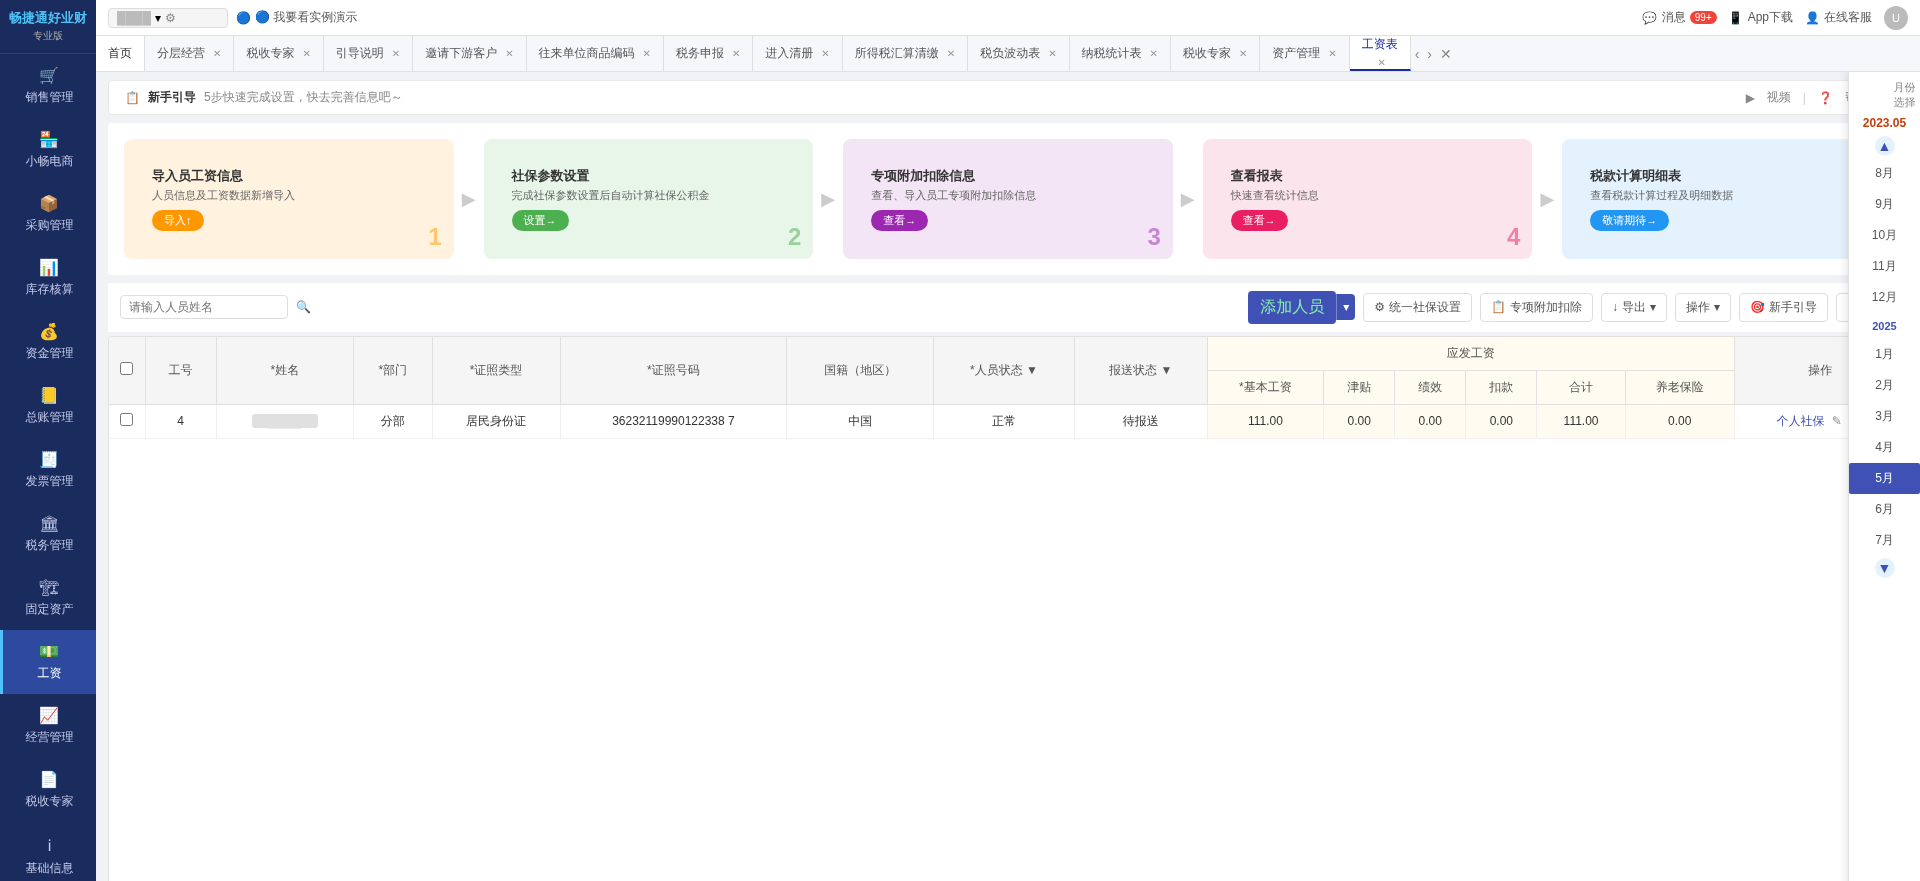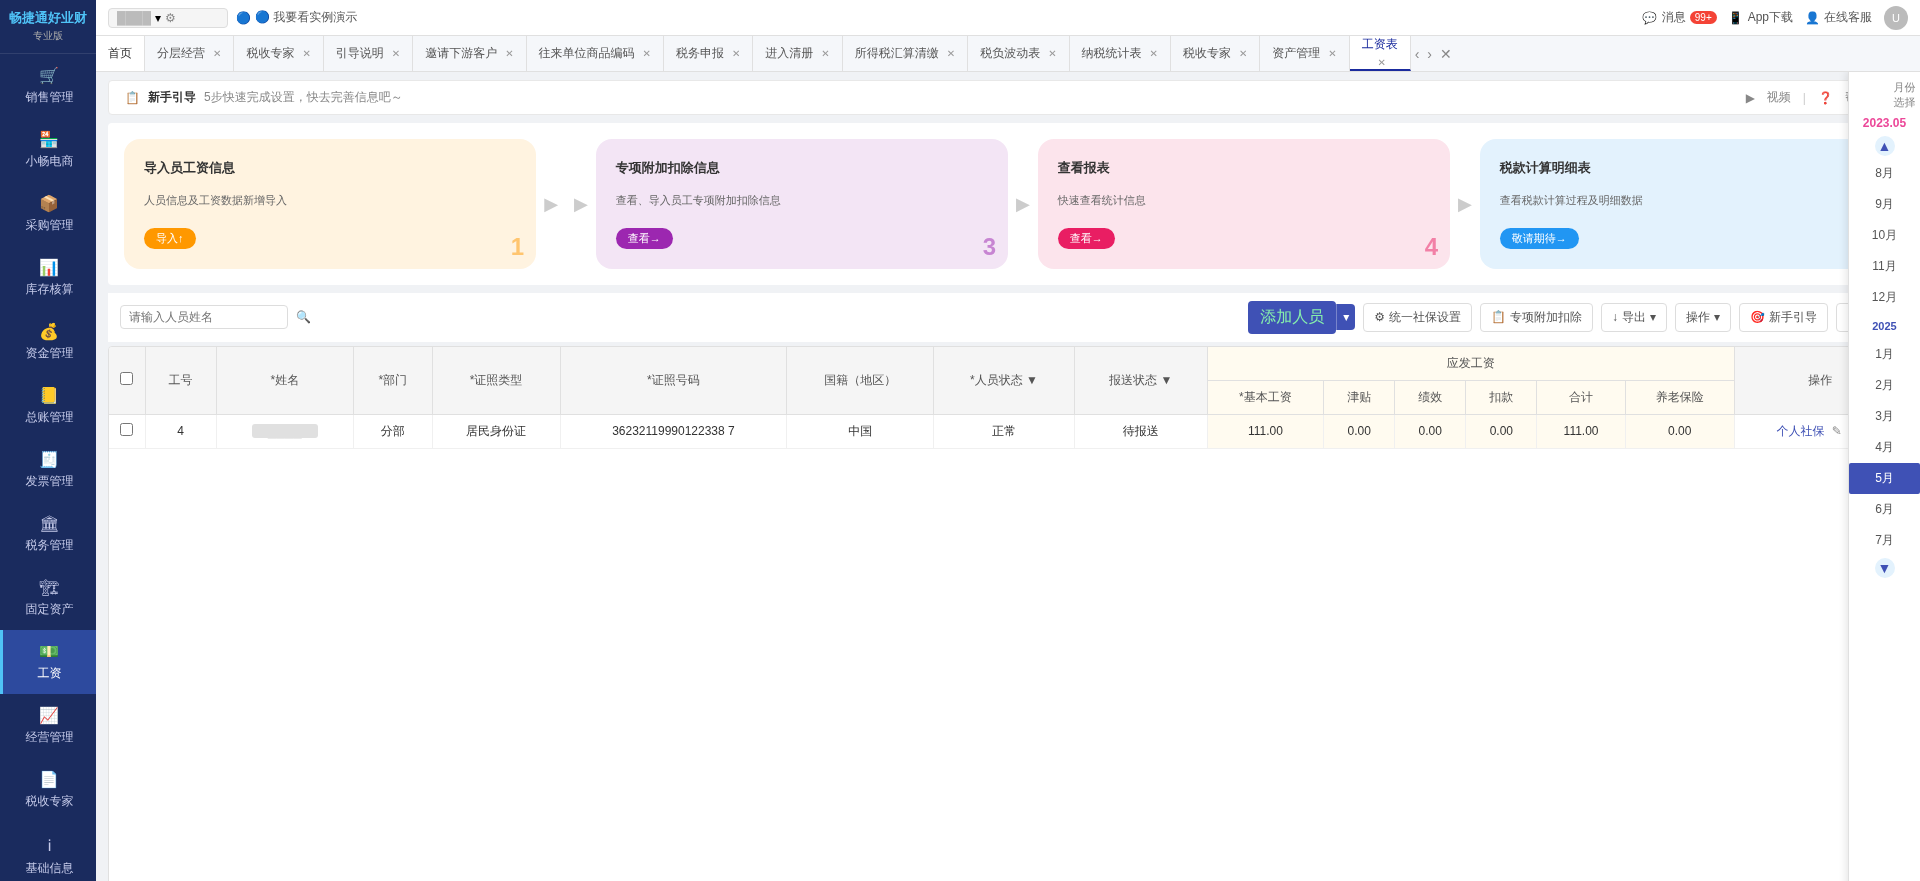--- a/index.html
+++ b/index.html
@@ -41,21 +41,21 @@
     
     .guide-banner { background: #fff; margin: 8px 12px; border-radius: 4px; padding: 8px 16px; display: flex; align-items: center; justify-content: space-between; border: 1px solid #e8e8e8; flex-shrink: 0; }
     .guide-banner-left { display: flex; align-items: center; gap: 8px; }
     .guide-title { color: #333; font-size: 13px; font-weight: bold; display: flex; align-items: center; gap: 6px; }
     .guide-subtitle { color: #888; font-size: 12px; }
     .guide-banner-right { display: flex; align-items: center; gap: 12px; color: #888; font-size: 12px; cursor: pointer; }
 
     
     .steps-container { background: #fff; margin: 0 12px 8px; border-radius: 4px; padding: 16px; display: flex; align-items: stretch; gap: 0; flex-shrink: 0; }
     .step-item { flex: 1; display: flex; align-items: stretch; }
-    .step-card { flex: 1; border-radius: 16px; padding: 20px; display: flex; flex-direction: column; gap: 15px; position: relative; }
+    .step-card { flex: 1; border-radius: 8px; padding: 28px; display: flex; flex-direction: column; gap: 2px; position: relative; }
     .step-card-orange { background: #fff3e0; }
     .step-card-green { background: #e8f5e9; }
     .step-card-purple { background: #f3e5f5; }
     .step-card-pink { background: #fce4ec; }
     .step-card-blue { background: #e3f2fd; }
     .step-num { font-size: 24px; font-weight: bold; opacity: 0.5; position: absolute; bottom: 8px; right: 12px; }
     .step-title { font-size: 13px; font-weight: bold; color: #333; }
     .step-desc { font-size: 11px; color: #666; line-height: 1.5; }
     .step-btn { display: inline-block; border-radius: 12px; padding: 3px 12px; font-size: 11px; cursor: pointer; width: fit-content; margin-top: 4px; }
     .step-btn-orange { background: #ff9800; color: #fff; border: none; }
@@ -82,21 +82,21 @@
     td { padding: 8px 10px; text-align: center; border-bottom: 1px solid #f0f0f0; border-right: 1px solid #f0f0f0; color: #333; font-size: 12px; white-space: nowrap; }
     .th-group { background: #fffbf0; }
     .checkbox-cell { width: 36px; }
     .action-link { color: #3f51b5; cursor: pointer; font-size: 12px; }
     .action-icon { color: #888; cursor: pointer; margin-left: 4px; }
     .salary-col { background: #fffbf0; }
 
     
     .month-panel { position: absolute; right: 0; top: 0; bottom: 0; width: 72px; background: #fff; border-left: 1px solid #e0e0e0; display: flex; flex-direction: column; align-items: center; z-index: 100; box-shadow: -2px 0 8px rgba(0,0,0,0.1); }
     .month-panel-title { font-size: 11px; color: #888; padding: 8px 4px 4px; text-align: center; margin-left: 40px; }
-    .month-panel-year { font-size: 12px; color: #ec4899; font-weight: bold; padding: 2px 4px 4px; text-align: center; }
+    .month-panel-year { font-size: 12px; color: #c2410c; font-weight: bold; padding: 2px 4px 4px; text-align: center; }
     .month-nav { display: flex; align-items: center; justify-content: center; width: 100%; }
     .month-nav-btn { background: #e3f2fd; border: none; border-radius: 50%; width: 20px; height: 20px; cursor: pointer; color: #3f51b5; font-size: 14px; display: flex; align-items: center; justify-content: center; margin: 2px; }
     .month-item { width: 100%; padding: 7px 4px; text-align: center; font-size: 12px; color: #555; cursor: pointer; }
     .month-item.active { background: #3f51b5; color: #fff; border-radius: 2px; }
     .month-item.highlight { color: #3f51b5; font-weight: bold; }
 
     .content-wrapper { flex: 1; display: flex; flex-direction: column; overflow: hidden; position: relative; }
   </style>
 </head>
 <body>
@@ -282,20 +282,28 @@
       <div class="step-item">
         <div class="step-card step-card-orange">
           <div class="step-title">导入员工资信息</div>
           <div class="step-desc">人员信息及工资数据新增导入</div>
           <button class="step-btn step-btn-orange">导入↑</button>
           <span class="step-num" style="color:#ff9800;">1</span>
         </div>
       </div>
       <div class="step-arrow">▶</div>
 
+      <div class="step-item">
+        <div class="step-card step-card-green">
+          <div class="step-title">社保参数设置</div>
+          <div class="step-desc">完成社保参数设置后自动计算社保公积金</div>
+          <button class="step-btn step-btn-green">设置→</button>
+          <span class="step-num" style="color:#4caf50;">2</span>
+        </div>
+      </div>
       <div class="step-arrow">▶</div>
 
       <div class="step-item">
         <div class="step-card step-card-purple">
           <div class="step-title">专项附加扣除信息</div>
           <div class="step-desc">查看、导入员工专项附加扣除信息</div>
           <button class="step-btn step-btn-purple">查看→</button>
           <span class="step-num" style="color:#9c27b0;">3</span>
         </div>
       </div>

